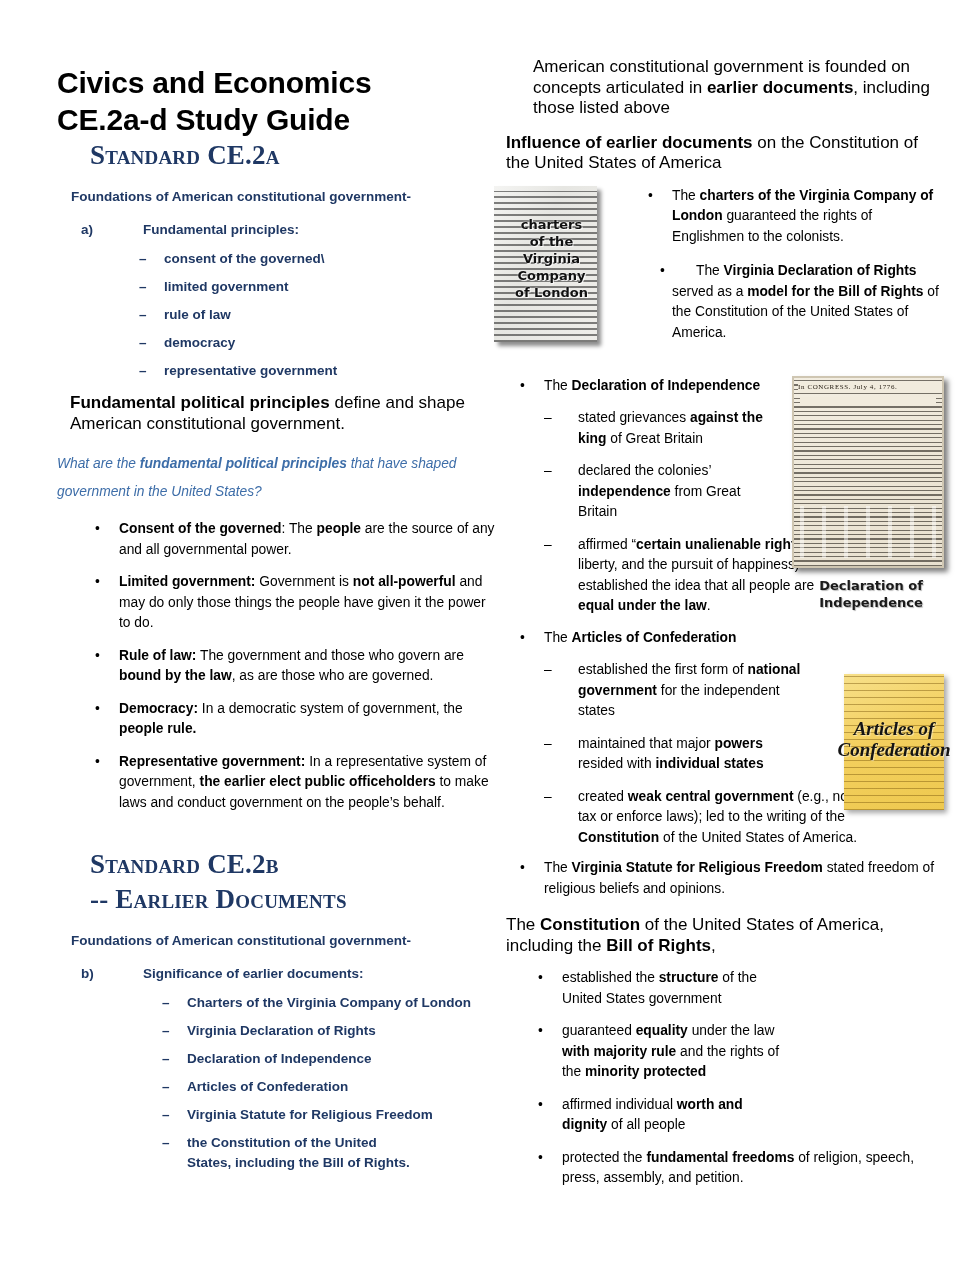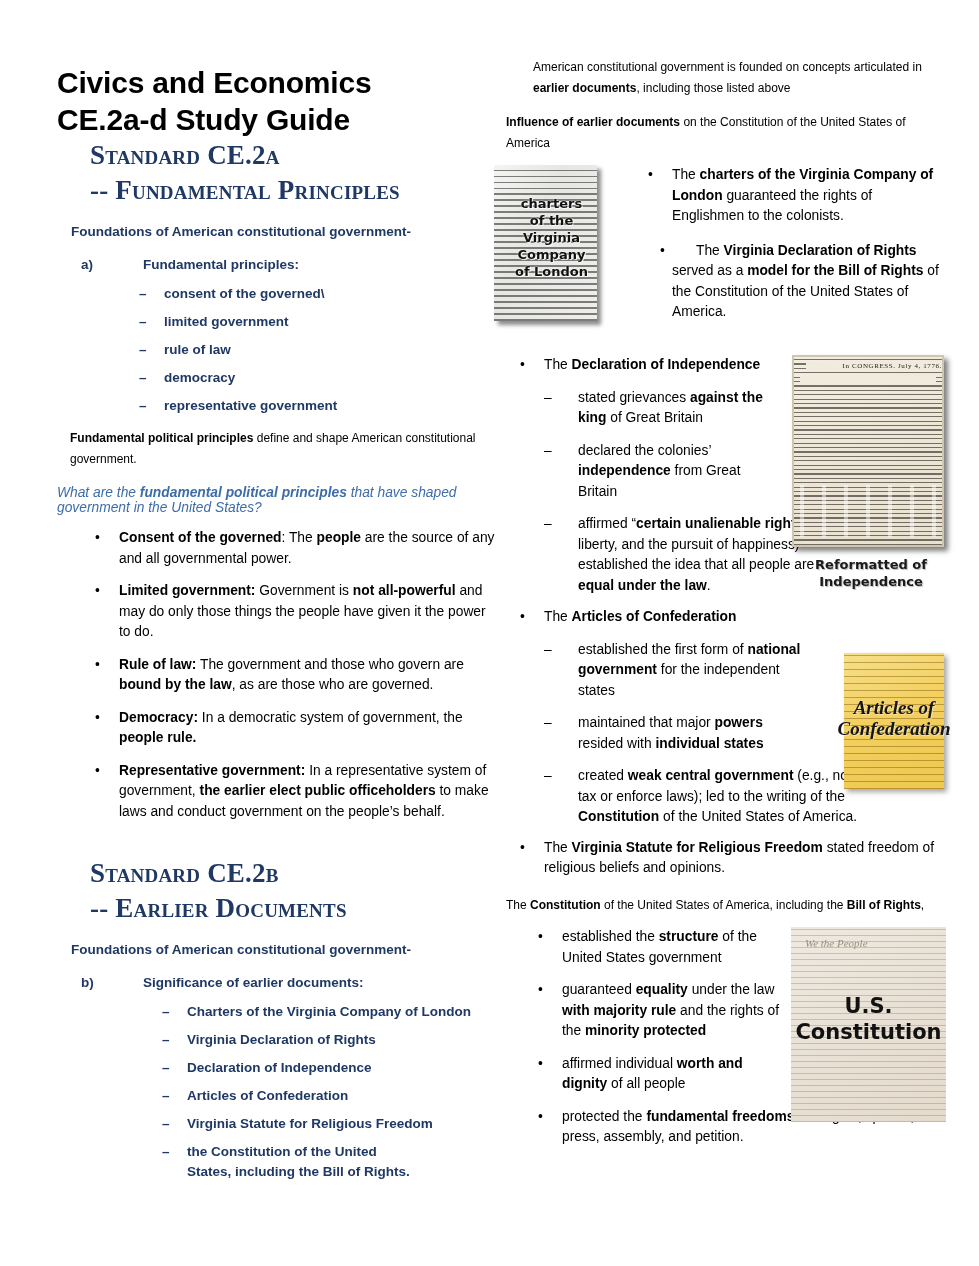--- a/index.html
+++ b/index.html
@@ -79,30 +79,30 @@
   .dash-list { margin-top: 9px; margin-left: 82px; }
   .dash-row {
     display: flex;
     margin-bottom: 8px;
   }
   .dash-row .dash { width: 25px; flex: none; }
   .dash-row .txt { flex: 1; }
 
   
   .body-p {
-    font-size: 12px;
+    font-size: 17px;
     line-height: 20.5px;
     color: #000;
   }
   .fundamental-note { margin-top: 12px; margin-left: 13px; }
   .question {
     font-style: italic;
     color: #3d6da8;
     font-size: 13.8px;
-    line-height: 15px;
+    line-height: 28px;
     margin-top: 16px;
   }
   .question b { font-weight: bold; }
 
   .bullets { margin-top: 13px; margin-left: 24px; }
   .bullet-row {
     display: flex;
     margin-bottom: 12px;
     font-size: 13.8px;
     line-height: 20.5px;
@@ -157,22 +157,22 @@
         rgba(255,255,255,0) 4.4px
       ),
       linear-gradient(160deg,#f3eee2 0%,#ece5d5 60%,#e8e0cf 100%);
     border: 2px solid #cfc6b2;
     box-shadow: 4px 4px 5px rgba(0,0,0,0.5);
     position: relative;
     overflow: hidden;
     box-sizing: border-box;
   }
   .decl-img .topline {
-    position: absolute; top: 4px; left: 12px; right: 0;
-    text-align: right;
+    position: absolute; top: 4px; left: 4px; right: 0;
+    text-align: left;
     font-family: "Liberation Serif", serif;
     font-size: 7px; letter-spacing: 0.6px; color: #2a2218;
     background: #f1ebdd;
     padding: 1px 0 2px 0;
   }
   .decl-img .scriptline {
     position: absolute; top: 19px; left: 6px; right: 6px; height: 9px;
     background: #f1ebdd;
   }
   .decl-img .sigs {
@@ -269,21 +269,20 @@
   <div class="col col-left">
 
 
     <div class="doc-title">
       <div>Civics and Economics</div>
       <div>CE.2a-d Study Guide</div>
     </div>
 
     <div class="std-heading">
       <span>Standard CE.2a</span>
-      <span class="l2">-- Fundamental Principles</span>
     </div>
 
     <div class="navy-bold foundations">Foundations of American constitutional government-</div>
 
     <div class="navy-bold sub-item">
       <span class="marker">a)</span>
       <span>Fundamental principles:</span>
     </div>
 
     <div class="navy-bold dash-list">
@@ -417,21 +416,21 @@
     </div>
 
     <div style="position:relative; margin-top:18px; min-height:248px;">
       <div style="position:absolute; right:-4px; top:0; width:158px;">
         <div class="decl-img">
           <div class="topline">In  CONGRESS.  July 4, 1776.</div>
           <div class="scriptline"></div>
           <div class="sigs"></div>
         </div>
         <div class="img-caption">
-          <div>Reformatted of</div>
+          <div>Declaration of</div>
           <div>Independence</div>
         </div>
       </div>
 
       <div style="width:268px;">
         <div class="bullet-row">
           <span class="bul">•</span>
           <span class="txt"><span>The </span><b>Declaration of Independence</b></span>
         </div>
         <div style="margin-left:38px;">
@@ -486,29 +485,20 @@
     <div class="bullet-row" style="margin-top:-2px;">
       <span class="bul">•</span>
       <span class="txt"><span>The </span><b>Virginia Statute for Religious Freedom</b><span> stated freedom of religious beliefs and opinions.</span></span>
     </div>
 
     <div class="body-p" style="margin-top:16px;">
       <span>The </span><b>Constitution</b><span> of the United States of America, including the </span><b>Bill of Rights</b><span>,</span>
     </div>
 
     <div style="position:relative; margin-top:12px; min-height:212px;">
-      <div style="position:absolute; right:0; top:0;">
-        <div class="usconst-img">
-          <div class="scrawl">We the People</div>
-          <div class="usconst-label">
-            <div>U.S.</div>
-            <div>Constitution</div>
-          </div>
-        </div>
-      </div>
 
       <div style="margin-left:18px; width:262px;">
         <div class="bullet-row">
           <span class="bul">•</span>
           <span class="txt"><span>established the </span><b>structure</b><span> of the United States government</span></span>
         </div>
         <div class="bullet-row">
           <span class="bul">•</span>
           <span class="txt"><span>guaranteed </span><b>equality</b><span> under the law </span><b>with majority rule</b><span> and the rights of the </span><b>minority protected</b></span>
         </div>

